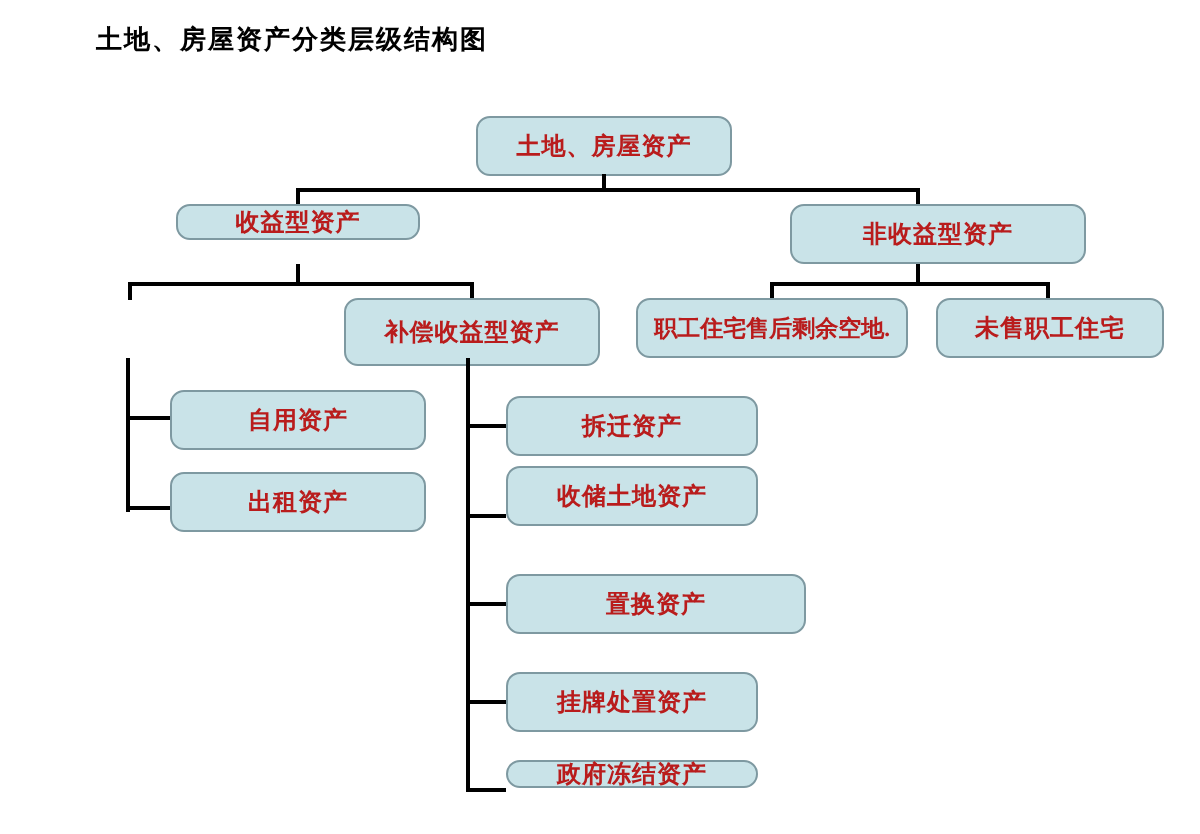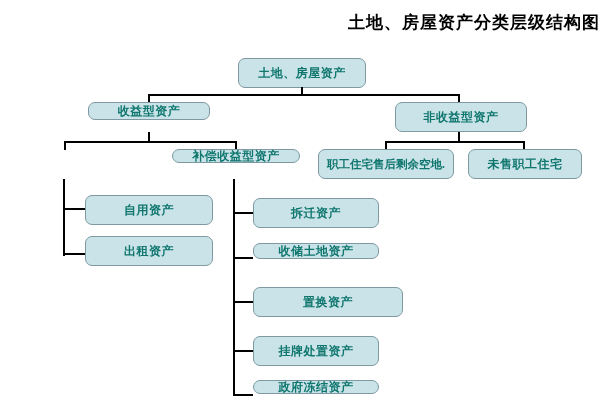--- a/index.html
+++ b/index.html
@@ -6,38 +6,39 @@
   .stage{
     position:relative;
     width:600px;height:417px;
     background:#ffffff;
     font-family:"Liberation Serif","DejaVu Serif",serif;
     overflow:hidden;
   }
   .diagram-title{
     position:absolute;
     top:11px;left:0;right:0;
-    text-align:right;
-    font-size:17px;
+    text-align:left;
+    font-size:13px;
     font-weight:bold;
     color:#000000;
     letter-spacing:1px;
+    padding-left:48px;
   }
   .node{
     position:absolute;
     box-sizing:border-box;
     background:#c9e3e8;
     border:1.5px solid #7e99a1;
     border-radius:7px;
     display:flex;
     align-items:center;
     justify-content:center;
     font-size:12px;
     font-weight:bold;
-    color:#0f766e;
+    color:#b91c1c;
     letter-spacing:0.5px;
     white-space:nowrap;
   }
   .node.tight{letter-spacing:0;font-size:11.5px;}
   .line{
     position:absolute;
     background:#000000;
   }
 </style>
 </head>
@@ -48,49 +49,49 @@
   <div class="diagram-title">土地、房屋资产分类层级结构图</div>
 
   <div class="node" style="left:238px;top:58px;width:128px;height:30px">土地、房屋资产</div>
 
   <div class="line" style="left:301px;top:87px;width:2px;height:8px"></div>
   <div class="line" style="left:148px;top:94px;width:312px;height:2px"></div>
   <div class="line" style="left:148px;top:94px;width:2px;height:9px"></div>
   <div class="line" style="left:458px;top:94px;width:2px;height:9px"></div>
 
   <div class="node" style="left:88px;top:102px;width:122px;height:18px">收益型资产</div>
-  <div class="node" style="left:395px;top:102px;width:132px;height:30px">非收益型资产</div>
+  <div class="node" style="left:395px;top:102px;width:148px;height:30px">非收益型资产</div>
 
   <div class="line" style="left:148px;top:132px;width:2px;height:11px"></div>
   <div class="line" style="left:64px;top:141px;width:173px;height:2px"></div>
   <div class="line" style="left:64px;top:141px;width:2px;height:9px"></div>
   <div class="line" style="left:235px;top:141px;width:2px;height:9px"></div>
 
   <div class="line" style="left:458px;top:132px;width:2px;height:11px"></div>
   <div class="line" style="left:385px;top:141px;width:140px;height:2px"></div>
   <div class="line" style="left:385px;top:141px;width:2px;height:9px"></div>
   <div class="line" style="left:523px;top:141px;width:2px;height:9px"></div>
 
-  <div class="node" style="left:172px;top:149px;width:128px;height:14px">补偿收益型资产</div>
+  <div class="node" style="left:172px;top:149px;width:128px;height:34px">补偿收益型资产</div>
   <div class="node tight" style="left:318px;top:149px;width:136px;height:30px">职工住宅售后剩余空地.</div>
   <div class="node" style="left:468px;top:149px;width:114px;height:30px">未售职工住宅</div>
 
   <div class="line" style="left:63px;top:179px;width:2px;height:77px"></div>
   <div class="line" style="left:63px;top:208px;width:22px;height:2px"></div>
   <div class="line" style="left:63px;top:253px;width:22px;height:2px"></div>
 
   <div class="line" style="left:233px;top:179px;width:2px;height:217px"></div>
   <div class="line" style="left:233px;top:212px;width:20px;height:2px"></div>
   <div class="line" style="left:233px;top:257px;width:20px;height:2px"></div>
   <div class="line" style="left:233px;top:301px;width:20px;height:2px"></div>
   <div class="line" style="left:233px;top:350px;width:20px;height:2px"></div>
   <div class="line" style="left:233px;top:394px;width:20px;height:2px"></div>
 
   <div class="node" style="left:85px;top:195px;width:128px;height:30px">自用资产</div>
   <div class="node" style="left:85px;top:236px;width:128px;height:30px">出租资产</div>
 
   <div class="node" style="left:253px;top:198px;width:126px;height:30px">拆迁资产</div>
-  <div class="node" style="left:253px;top:243px;width:126px;height:16px">收储土地资产</div>
+  <div class="node" style="left:253px;top:233px;width:126px;height:30px">收储土地资产</div>
   <div class="node" style="left:253px;top:287px;width:150px;height:30px">置换资产</div>
   <div class="node" style="left:253px;top:336px;width:126px;height:30px">挂牌处置资产</div>
   <div class="node" style="left:253px;top:380px;width:126px;height:14px">政府冻结资产</div>
 
 </div>
 
 </body></html>

